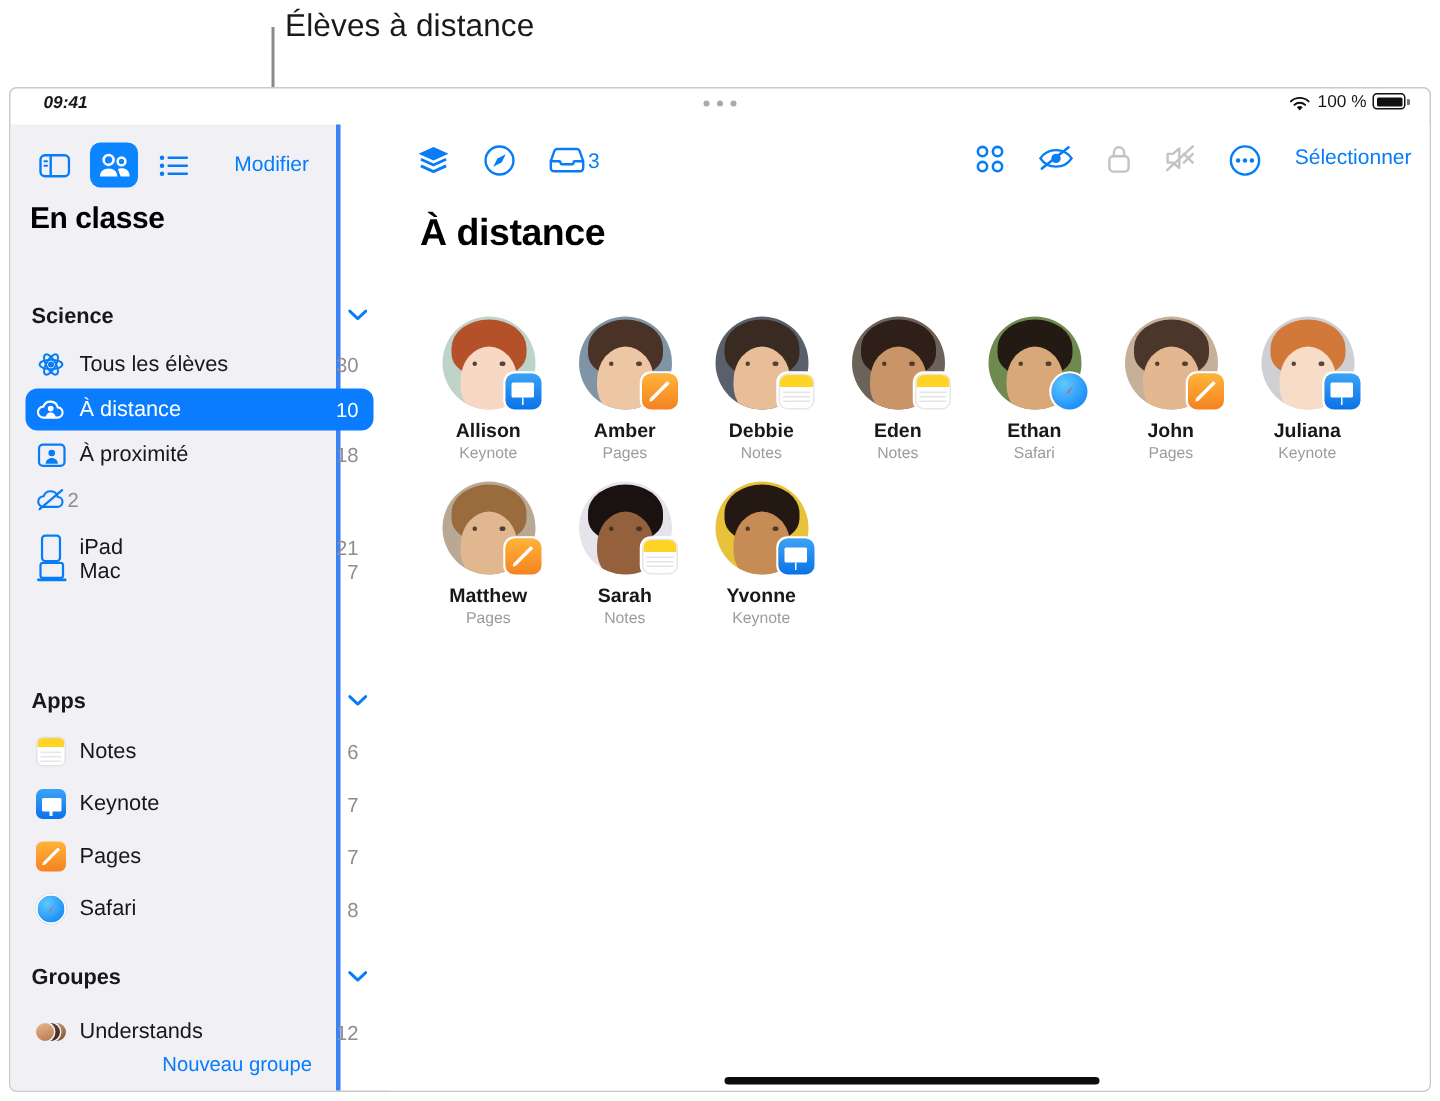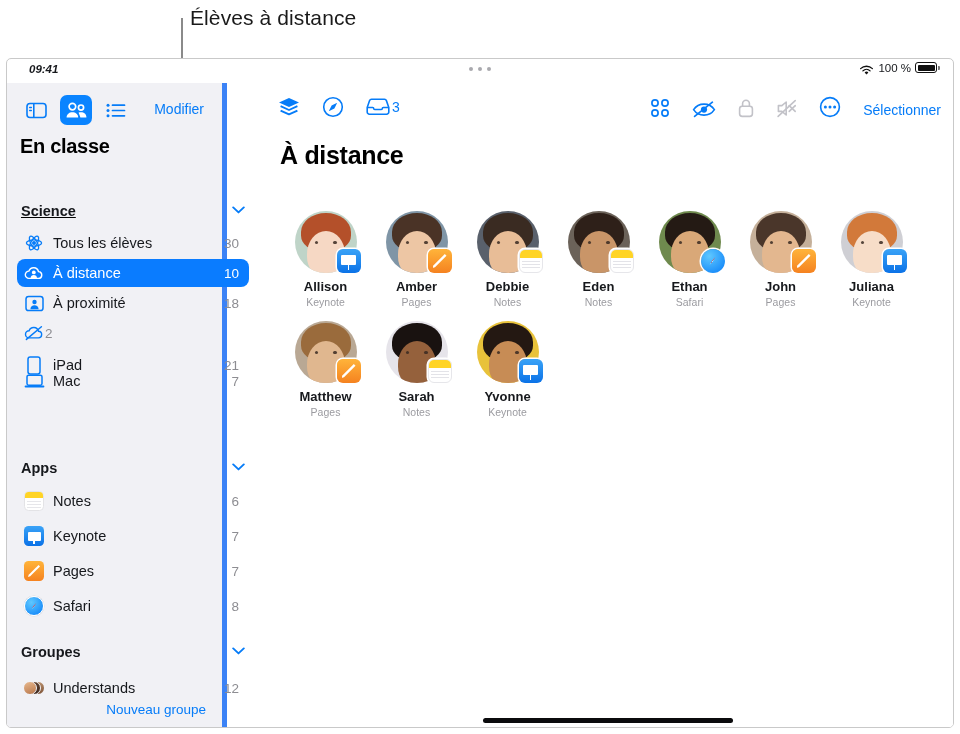--- a/index.html
+++ b/index.html
@@ -62,21 +62,21 @@
   }
   .multitask-dots span {
     width: 4px; height: 4px; border-radius: 50%; background: #a9a9ae; display: block;
   }
 
   
   .sidebar {
     position: absolute; left: 0; top: 24px;
     width: 220px; height: 646px;
     background: #f1f1f5;
-    border-right: 5px solid #3b82f6;
+    border-right: 3px solid #3b82f6;
   }
   .content {
     position: absolute; left: 253px; top: 24px;
     width: 695px; height: 646px; background: #fff;
   }
 
   
   .sb-toolbar {
     position: absolute; left: 0; top: 12px; width: 100%; height: 34px;
   }
@@ -163,21 +163,21 @@
     position:absolute;top:1px;width:14px;height:14px;border-radius:50%;
     border:1.3px solid #f1f1f5;
   }
   .grp-av span:nth-child(1){left:0;background:linear-gradient(160deg,#e8b98e,#b8764a);z-index:3;}
   .grp-av span:nth-child(2){left:4px;background:linear-gradient(160deg,#6b4a35,#3a261c);z-index:2;}
   .grp-av span:nth-child(3){left:8px;background:linear-gradient(160deg,#c9a07a,#7a4f34);z-index:1;}
 
   
   .ct-toolbar { position: absolute; left: 0; top: 12px; width: 100%; height: 34px; }
   .ct-left { position: absolute; left: 18px; top: 1px; display: flex; align-items: center; gap: 22px; }
-  .ct-right { position: absolute; right: 14px; top: 1px; display: flex; align-items: flex-end; gap: 22px; }
+  .ct-right { position: absolute; right: 14px; top: 1px; display: flex; align-items: flex-start; gap: 22px; }
   .badge-num { font-size: 14px; color: #067cf8; margin-left: 2px; font-weight: 500; }
   .tb-item { display: flex; align-items: center; }
   .selectionner { font-size: 14px; color: #067cf8; }
 
   .ct-title {
     position: absolute; left: 20px; top: 58px;
     font-size: 25px; font-weight: 700; color: #000; letter-spacing: -.3px;
   }
 
   
@@ -309,21 +309,21 @@
                 <line x1="6.5" y1="12.8" x2="18.5" y2="12.8"></line>
               </g>
             </svg>
           </div>
         </div>
         <div class="modifier">Modifier</div>
       </div>
 
       <div class="sb-title">En classe</div>
 
-      <div class="sec-head" style="top:117px;text-decoration:underline;">
+      <div class="sec-head" style="top:117px;">
         <span class="t">Science</span>
         <span class="chev">
           <svg width="13" height="8" viewBox="0 0 13 8">
               <path d="M1.2 1.4 6.5 6.4l5.3-5" fill="none" stroke="#067cf8" stroke-width="1.9" stroke-linecap="round" stroke-linejoin="round"></path>
             </svg>
         </span>
       </div>
 
       <div class="row" style="top:146px;">
         <span class="ic">

